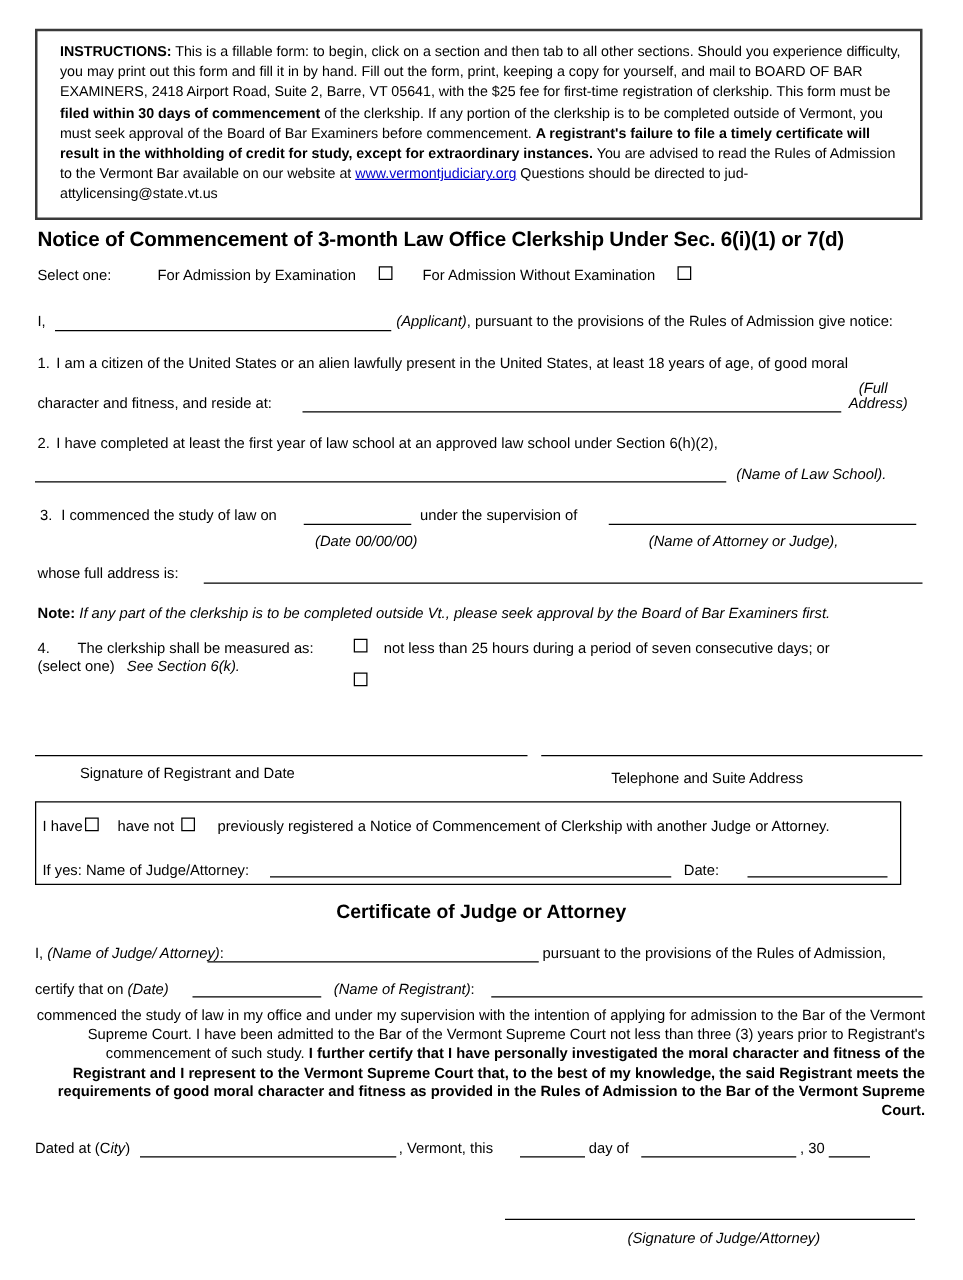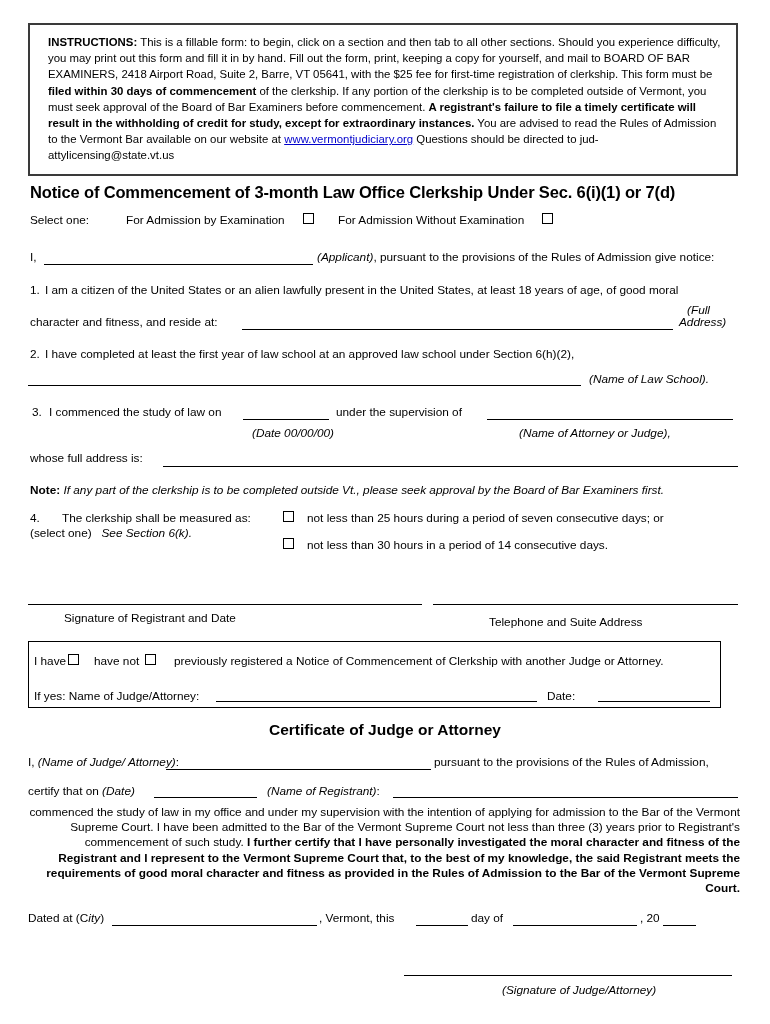--- a/index.html
+++ b/index.html
@@ -162,21 +162,20 @@
 
   <div class="row" style="left:30px; top:483px;"><span class="bold">Note:</span><span class="ital">  If any part of the clerkship is to be completed outside Vt., please seek approval by the Board of Bar Examiners first.</span></div>
 
   <div class="row" style="left:30px; top:511px;">4.</div>
   <div class="row" style="left:45px; top:511px;margin-left:17px;">The clerkship shall be measured as:</div>
   <div class="row" style="left:30px; top:526px;"><span>(select one)</span>&nbsp;&nbsp;&nbsp;<span class="ital">See Section 6(k).</span></div>
 
   <span class="cbox" style="position:absolute; left:283px; top:511px;"></span>
   <div class="row" style="left:307px; top:511px;">not less than 25 hours during a period of seven consecutive days; or</div>
   <span class="cbox" style="position:absolute; left:283px; top:538px;"></span>
-  <div class="row" style="left:307px; top:538px;">not less than 30 hours in a period of 14 consecutive days.</div>
 
   <div class="rule" style="left:28px; top:604px; width:394px;"></div>
   <div class="row" style="left:64px; top:611px;">Signature of Registrant and Date</div>
   <div class="rule" style="left:433px; top:604px; width:305px;"></div>
   <div class="row" style="left:489px; top:615px;">Telephone and Suite Address</div>
 
   <div class="have-box"></div>
   <div class="row" style="left:34px; top:654px;">I have</div>
   <span class="cbox" style="position:absolute; left:68px; top:654px;"></span>
   <div class="row" style="left:94px; top:654px;">have not</div>
@@ -200,19 +199,19 @@
   <div class="rule" style="left:393px; top:797px; width:345px;"></div>
 
   <div class="para" style="left:28px; top:805px; width:712px;"><span>commenced the study of law in my office and under my supervision with the intention of applying for admission to the Bar of the Vermont Supreme Court.  I have been admitted to the Bar of the Vermont Supreme Court not less than three (3) years prior to Registrant's commencement of such study.  </span><span class="bold">I further certify that I have personally investigated the moral character and fitness of the Registrant and I represent to the Vermont Supreme Court that, to the best of my knowledge, the said Registrant meets the requirements of good moral character and fitness as provided in the Rules of Admission to the Bar of the Vermont Supreme Court.</span></div>
 
   <div class="row" style="left:28px; top:911px;"><span>Dated at (</span><span>C</span><span class="ital">ity</span><span>)</span></div>
   <div class="rule" style="left:112px; top:925px; width:205px;"></div>
   <div class="row" style="left:319px; top:911px;">, Vermont, this</div>
   <div class="rule" style="left:416px; top:925px; width:52px;"></div>
   <div class="row" style="left:471px; top:911px;">day of</div>
   <div class="rule" style="left:513px; top:925px; width:124px;"></div>
-  <div class="row" style="left:640px; top:911px;">, 20</div>
+  <div class="row" style="left:640px; top:911px;">, 30</div>
   <div class="rule" style="left:663px; top:925px; width:33px;"></div>
 
   <div class="rule" style="left:404px; top:975px; width:328px;"></div>
   <div class="row ital" style="left:502px; top:983px;">(Signature of Judge/Attorney)</div>
 
 </div>
 
 </body></html>

